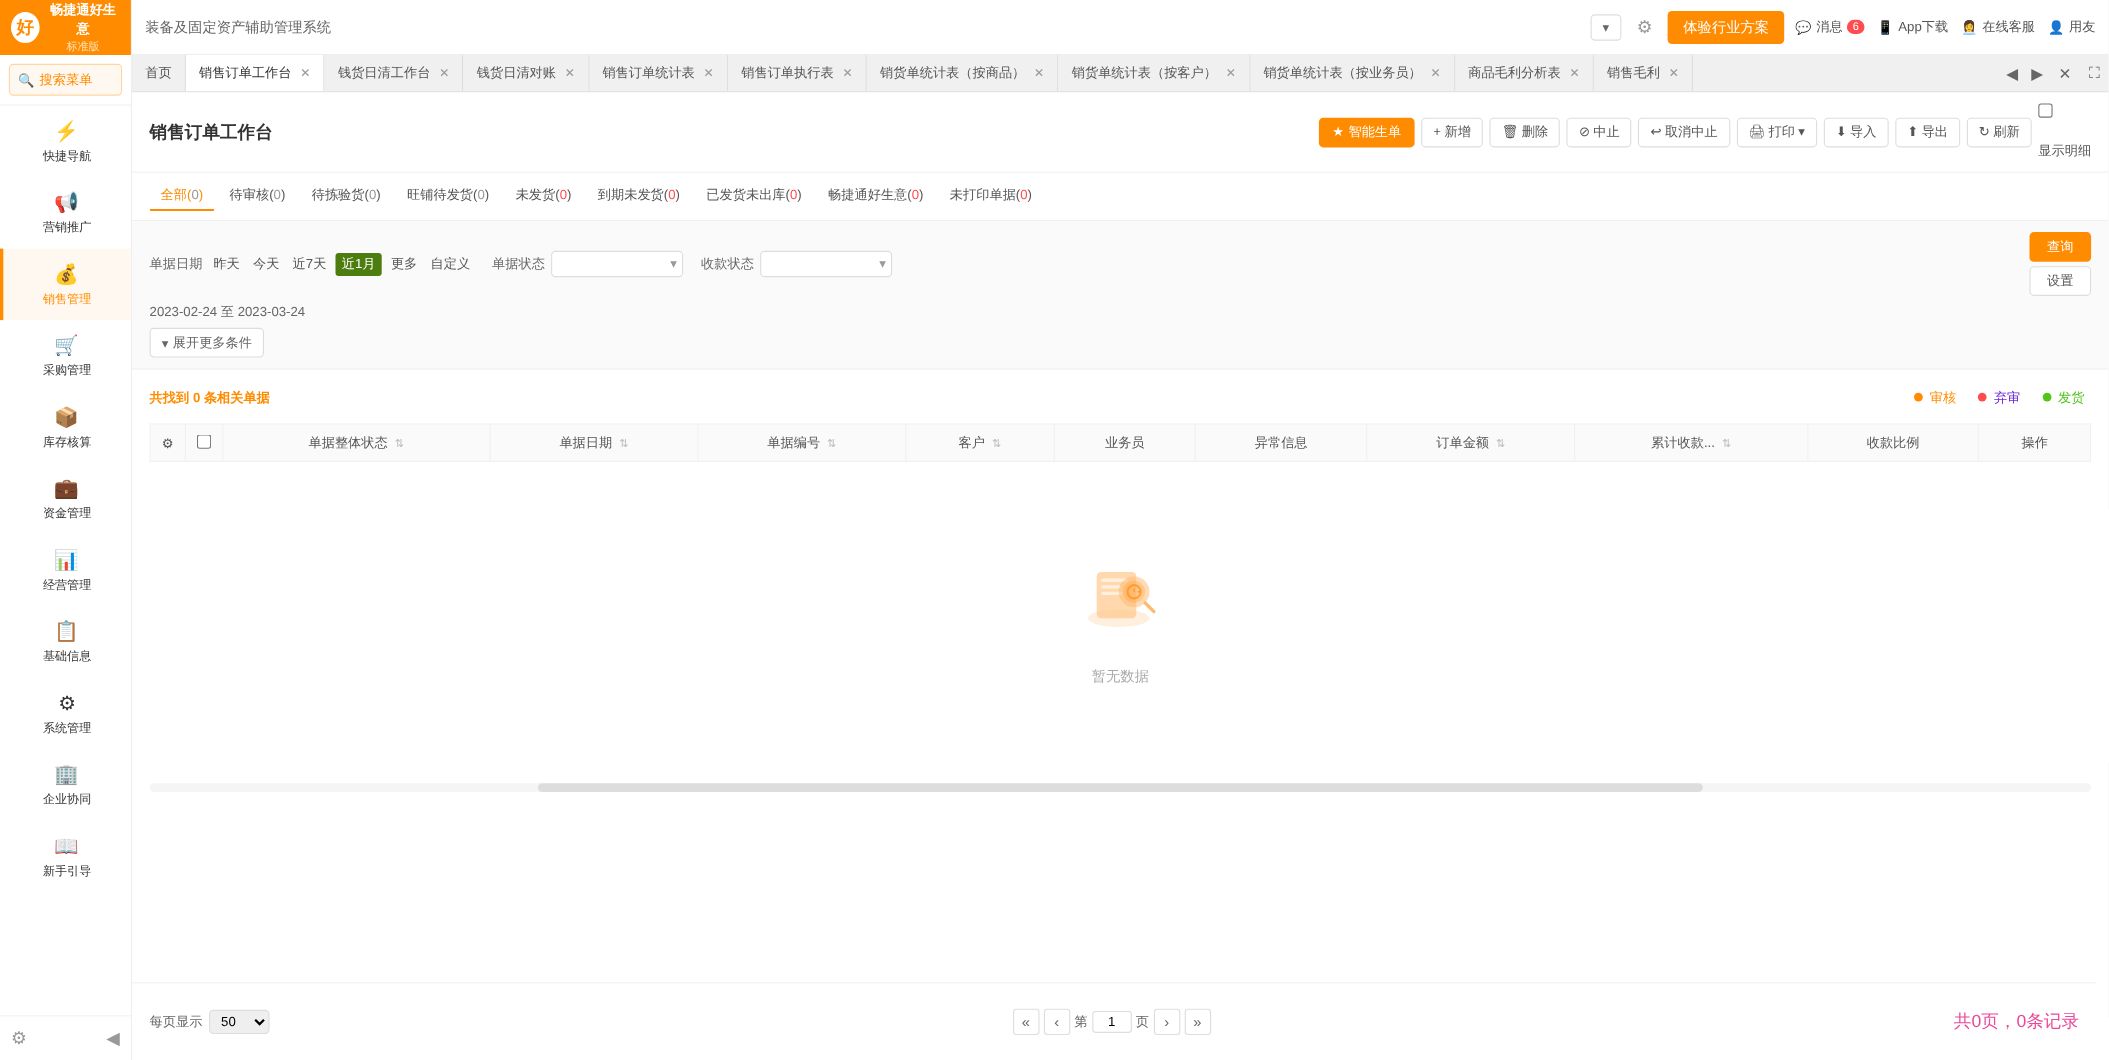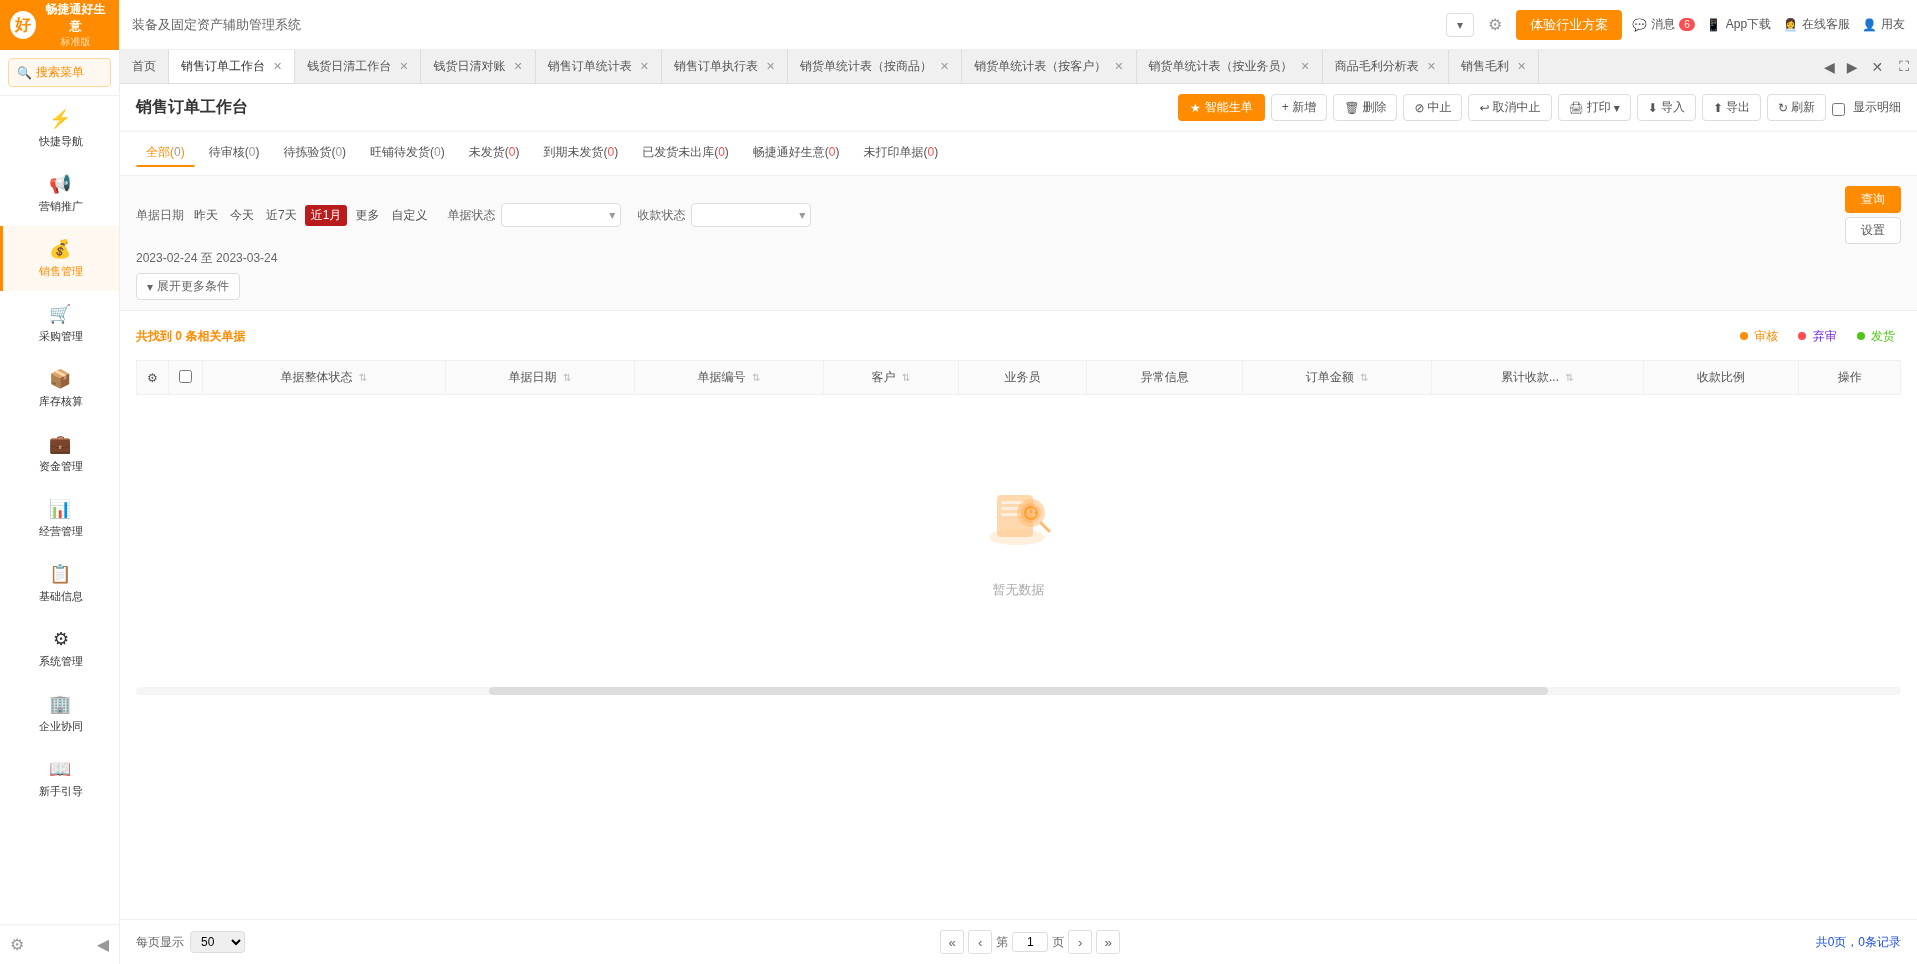--- a/index.html
+++ b/index.html
@@ -61,21 +61,21 @@
     .subtab .count { color: #999; }
     .subtab .count.red { color: #ff4d4f; }
 
     
     .filter-area { padding: 10px 16px; background: #fafafa; border-bottom: 1px solid #f0f0f0; }
     .filter-row { display: flex; align-items: center; gap: 16px; flex-wrap: wrap; }
     .filter-item { display: flex; align-items: center; gap: 6px; }
     .filter-label { font-size: 12px; color: #666; white-space: nowrap; }
     .filter-date-options { display: flex; gap: 4px; align-items: center; }
     .date-opt { font-size: 12px; cursor: pointer; color: #555; padding: 2px 4px; }
-    .date-opt.active { color: #fff; background: #b91c1c; border-radius: 3px; padding: 2px 6px; }
+    .date-opt.active { color: #fff; background: #4d7c0f; border-radius: 3px; padding: 2px 6px; }
     .date-range { font-size: 12px; color: #666; }
     .filter-select { border: 1px solid #ddd; border-radius: 4px; padding: 4px 24px 4px 8px; font-size: 12px; color: #555; background: #fff; appearance: none; cursor: pointer; min-width: 120px; }
     .filter-select-wrapper { position: relative; display: inline-block; }
     .filter-select-wrapper::after { content: '▾'; position: absolute; right: 6px; top: 50%; transform: translateY(-50%); pointer-events: none; color: #999; }
     .expand-btn { border: 1px solid #ddd; border-radius: 4px; padding: 4px 10px; font-size: 12px; cursor: pointer; background: #fff; color: #666; display: flex; align-items: center; gap: 4px; }
     .query-btn { background: #ff8c00; color: #fff; border: none; border-radius: 4px; padding: 5px 16px; font-size: 12px; cursor: pointer; }
     .set-btn { background: #fff; color: #555; border: 1px solid #ddd; border-radius: 4px; padding: 4px 12px; font-size: 12px; cursor: pointer; }
 
     
     .table-area { padding: 8px 16px; }
@@ -97,27 +97,27 @@
     .data-table th .sort-icon { color: #bbb; margin-left: 3px; font-size: 10px; }
     .data-table .settings-col { width: 30px; text-align: center; }
     .data-table .checkbox-col { width: 30px; text-align: center; }
 
     
     .empty-state { display: flex; flex-direction: column; align-items: center; justify-content: center; padding: 80px 0; }
     .empty-icon { font-size: 60px; color: #ffcfa0; margin-bottom: 12px; }
     .empty-text { font-size: 13px; color: #aaa; }
 
     
-    .pagination { position: fixed; bottom: 0; left: 120px; right: 0; background: #fff; border-top: 1px solid #f0f0f0; padding: 10px 16px; display: flex; align-items: center; justify-content: space-between; }
+    .pagination { position: fixed; bottom: 0; left: 120px; right: 11px; background: #fff; border-top: 1px solid #f0f0f0; padding: 23px 16px; display: flex; align-items: center; justify-content: space-between; }
     .page-size { display: flex; align-items: center; gap: 6px; font-size: 12px; color: #666; }
     .page-size-select { border: 1px solid #ddd; border-radius: 4px; padding: 2px 6px; font-size: 12px; }
     .page-nav { display: flex; align-items: center; gap: 4px; font-size: 12px; color: #666; }
     .page-nav-btn { background: none; border: 1px solid #ddd; border-radius: 3px; width: 24px; height: 24px; cursor: pointer; display: flex; align-items: center; justify-content: center; color: #666; }
     .page-input { width: 36px; border: 1px solid #ddd; border-radius: 3px; text-align: center; padding: 2px 4px; font-size: 12px; }
-    .total-records { font-size: 12px; color: #1d4ed8; }
+    .total-records { font-size: 16px; color: #ec4899; }
 
     
     .horizontal-scroll { height: 8px; background: #f5f5f5; margin: 0 16px 40px; border-radius: 4px; }
     .scroll-thumb { height: 8px; background: #ddd; border-radius: 4px; width: 60%; margin: 0 auto; }
   </style>
 </head>
 <body>
 
 <div class="app-container">
 
@@ -305,21 +305,21 @@
             <span>导入</span>
           </button>
           <button class="action-btn">
             <span>⬆</span>
             <span>导出</span>
           </button>
           <button class="action-btn">
             <span>↻</span>
             <span>刷新</span>
           </button>
-          <label style="display:flex;align-items:flex-end;gap:8px;font-size:12px;color:#555;cursor:pointer;">
+          <label style="display:flex;align-items:flex-start;gap:22px;font-size:12px;color:#555;cursor:pointer;flex-direction:column;">
             <input type="checkbox" style="">
             <span>显示明细</span>
           </label>
         </div>
       </div>
 
       <div class="subtab-bar">
         <div class="subtab active">
           <span>全部</span>(<span class="count">0</span>)
         </div>

